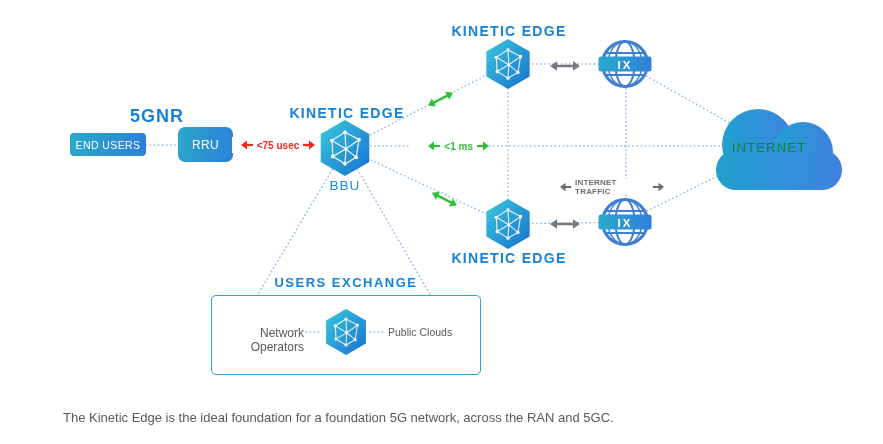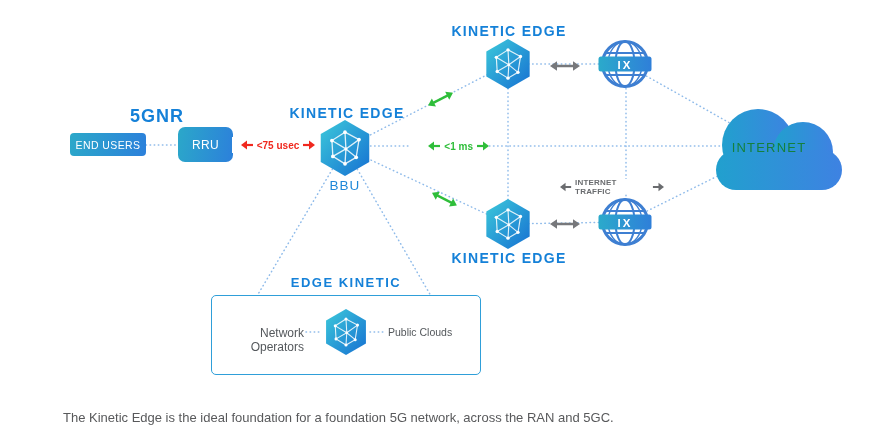--- a/index.html
+++ b/index.html
@@ -231,21 +231,21 @@
 
   <svg class="icon cloud" width="140" height="95" viewBox="0 0 140 95">
     <g fill="url(#cloudGrad)">
       <circle cx="50" cy="45" r="36"></circle>
       <circle cx="95" cy="52" r="30"></circle>
       <rect x="8" y="50" width="126" height="40" rx="20"></rect>
     </g>
   </svg>
   <div class="lbl internet-label">INTERNET</div>
 
-  <div class="lbl blue-title ee-title">EDGE KINETIC</div>
+  <div class="lbl blue-title ee-title">USERS EXCHANGE</div>
   <div class="node ee-box"></div>
   <div class="lbl ee-left">Network Operators</div>
   <svg class="icon ee-hex" width="46" height="50">
       <use href="#hexnode"></use>
     </svg>
   <div class="lbl ee-right">Public Clouds</div>
 
   <div class="lbl caption">The Kinetic Edge is the ideal foundation for a foundation 5G network, across the RAN and 5GC.</div>
 
 </div>

